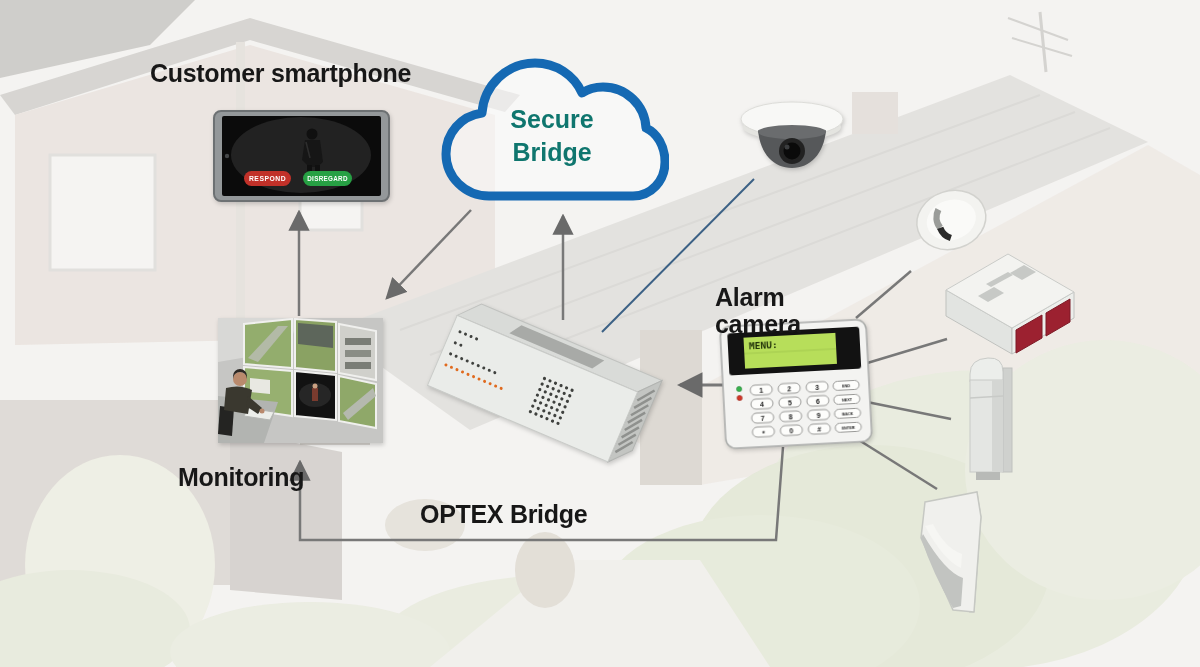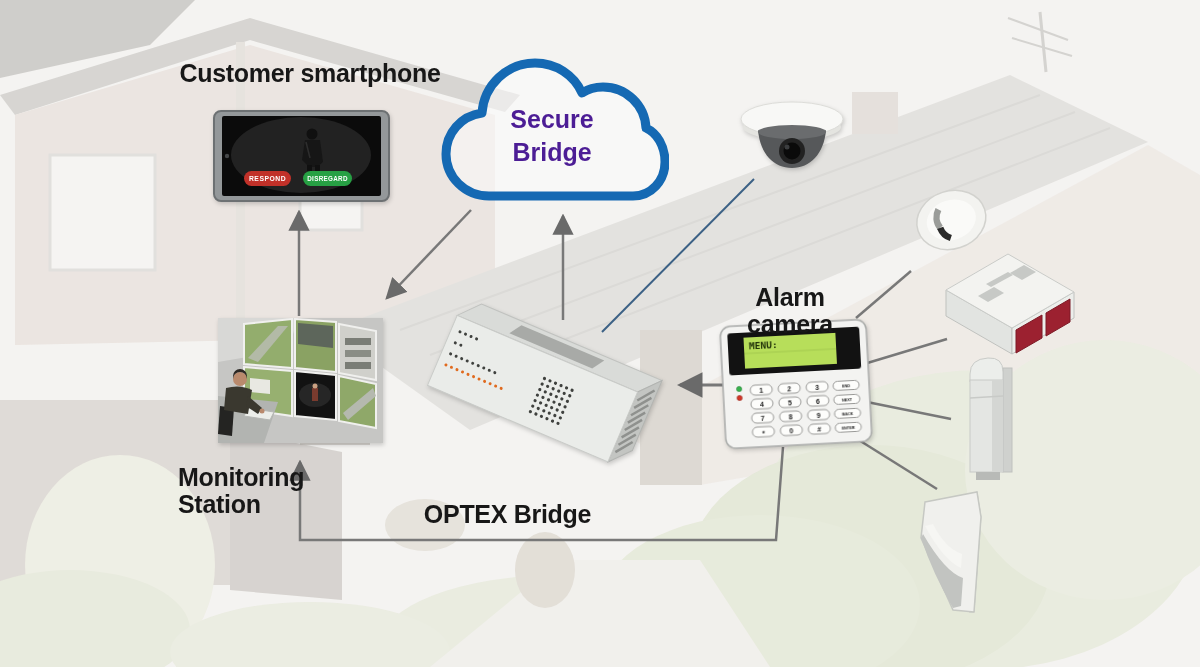--- a/index.html
+++ b/index.html
@@ -1,24 +1,24 @@
 <!DOCTYPE html>
 <html><head>
 <meta charset="utf-8">
 <style>
   html,body{margin:0;padding:0;background:#888;}
   #stage{position:relative;width:1200px;height:667px;margin:0 auto;background:#f4f3f1;overflow:hidden;
          font-family:"Liberation Sans",sans-serif;}
   #stage svg{display:block;}
   .abs{position:absolute;}
   .lbl{position:absolute;font-weight:bold;font-size:25px;line-height:27px;color:#171717;letter-spacing:-0.3px;}
-  .lbl.center{text-align:center;}
+  .lbl.center{}
   .cloud-text{position:absolute;left:437px;top:45px;width:230px;height:160px;display:flex;flex-direction:column;
               align-items:center;justify-content:center;padding-top:22px;box-sizing:border-box;
-              font-weight:bold;font-size:25px;line-height:33px;color:#4c1d95;}
+              font-weight:bold;font-size:25px;line-height:33px;color:#0f766e;}
   .shadowed{filter:drop-shadow(1px 2px 2px rgba(0,0,0,0.18));}
   .mono{font-family:"DejaVu Sans Mono",monospace;}
 </style>
 </head>
 <body>
 
 <div id="stage">
 
   <svg class="abs" style="left:0;top:0" width="1200" height="667" viewBox="0 0 1200 667">
     <g opacity="0.5">
@@ -326,16 +326,15 @@
     <path d="M22,26 L74,16 L78,41 L71,136 L50,134 L18,62 Z" fill="#f0f0ed" stroke="#c6c8c3" stroke-width="1.5"></path>
     <path d="M20,58 Q42,96 60,102 L58,130 L50,132 Q30,98 18,62 Z" fill="#c2c4c1"></path>
     <path d="M22,50 Q40,84 58,92 L59,78 Q42,72 30,48 Z" fill="#f6f6f3"></path>
   </svg>
 
   <div class="lbl center" style="left:150px;top:60px;width:320px">Customer smartphone</div>
   <div class="lbl center" style="left:715px;top:284px;width:150px">Alarm camera</div>
   <div class="lbl center" style="left:420px;top:501px;width:175px">OPTEX Bridge</div>
   <div class="lbl" style="left:178px;top:464px">
     <div>Monitoring</div>
-    <div>Station</div>
   </div>
 
 </div>
 
 </body></html>

